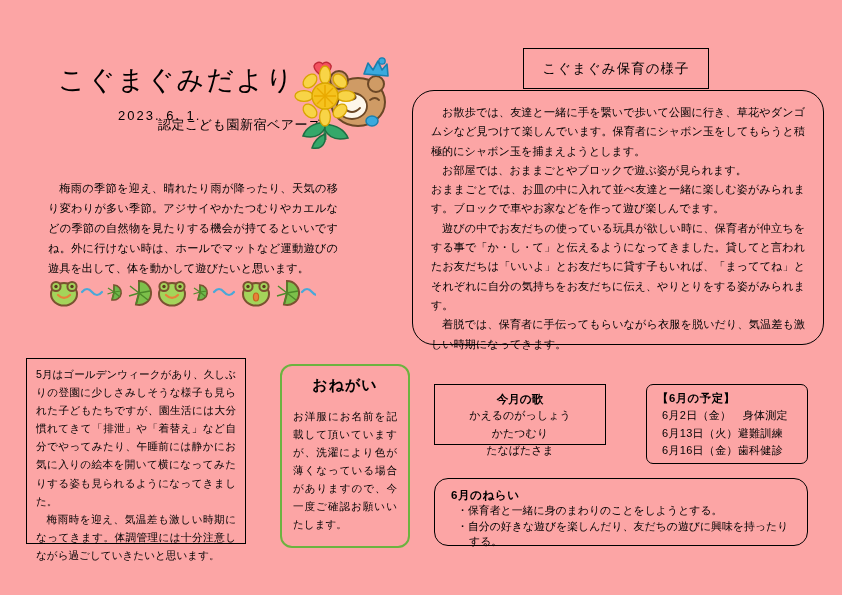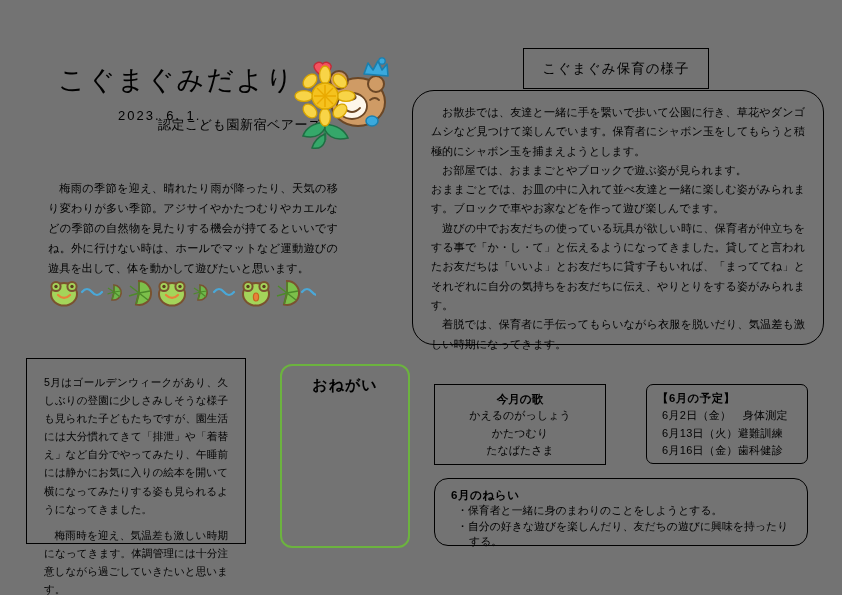--- a/index.html
+++ b/index.html
@@ -9,21 +9,21 @@
   }
   body {
     font-family: "Liberation Sans", "DejaVu Sans", sans-serif;
     color: #000000;
   }
   #page {
     position: relative;
     width: 842px;
     height: 595px;
     overflow: hidden;
-    background: #737373;
+    background: #fca5a5;
   }
 
   
   .title-main {
     position: absolute;
     left: 58px;
     top: 62px;
     font-size: 27px;
     letter-spacing: 2px;
     font-weight: 400;
@@ -88,21 +88,21 @@
     border: 1px solid #000;
     box-sizing: border-box;
     padding: 6px 9px 4px 9px;
   }
   .left-box .body {
     font-size: 10.6px;
     line-height: 18.1px;
     text-align: justify;
     text-justify: inter-ideograph;
   }
-  .left-box .body p { margin: 8px; }
+  .left-box .body p { margin: 0; }
   .left-box .body p.ind { text-indent: 1em; }
 
   
   .onegai-box {
     position: absolute;
     left: 280px;
     top: 364px;
     width: 130px;
     height: 184px;
     border: 2px solid #6cb33f;
@@ -163,21 +163,21 @@
   }
   .right-main-box .body p { margin: 0; text-indent: 1em; }
   .right-main-box .body p.noind { text-indent: 0; }
 
   
   .song-box {
     position: absolute;
     left: 434px;
     top: 384px;
     width: 172px;
-    height: 81px;
+    height: 61px;
     border: 1px solid #000;
     box-sizing: border-box;
     text-align: center;
     padding-top: 5px;
   }
   .song-title {
     font-size: 11.6px;
     font-weight: bold;
     line-height: 17px;
   }
@@ -363,20 +363,23 @@
 
   <div class="left-box">
     <div class="body">
       <p>5月はゴールデンウィークがあり、久しぶりの登園に少しさみしそうな様子も見られた子どもたちですが、園生活には大分慣れてきて「排泄」や「着替え」など自分でやってみたり、午睡前には静かにお気に入りの絵本を開いて横になってみたりする姿も見られるようになってきました。</p>
       <p class="ind">梅雨時を迎え、気温差も激しい時期になってきます。体調管理には十分注意しながら過ごしていきたいと思います。</p>
     </div>
   </div>
 
   <div class="onegai-box">
     <div class="onegai-title">おねがい</div>
+    <div class="onegai-body">
+      <p>お洋服にお名前を記載して頂いていますが、洗濯により色が薄くなっている場合がありますので、今一度ご確認お願いいたします。</p>
+    </div>
   </div>
 
   <div class="right-head-box">
     <div class="label">こぐまぐみ保育の様子</div>
   </div>
 
   <div class="right-main-box">
     <div class="body">
       <p>お散歩では、友達と一緒に手を繋いで歩いて公園に行き、草花やダンゴムシなど見つけて楽しんでいます。保育者にシャボン玉をしてもらうと積極的にシャボン玉を捕まえようとします。</p>
       <p>お部屋では、おままごとやブロックで遊ぶ姿が見られます。</p>

